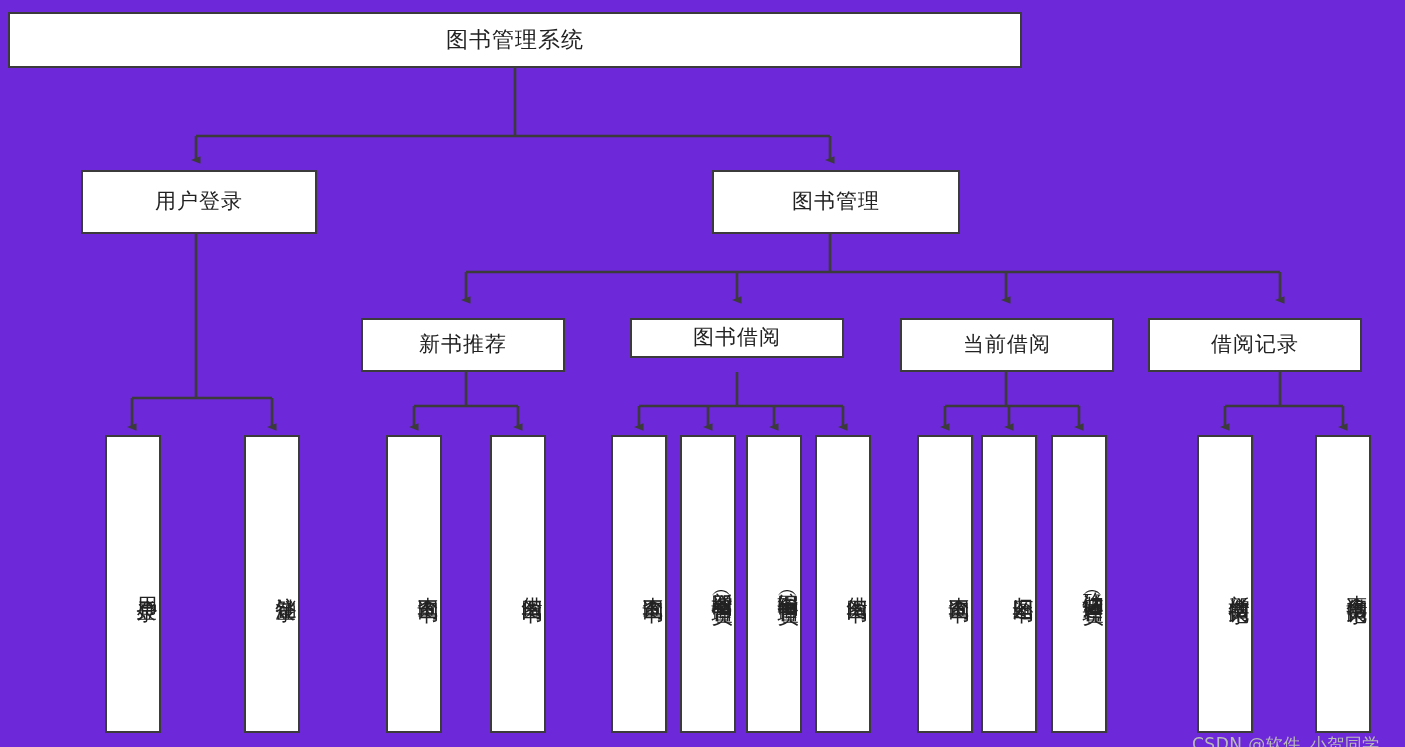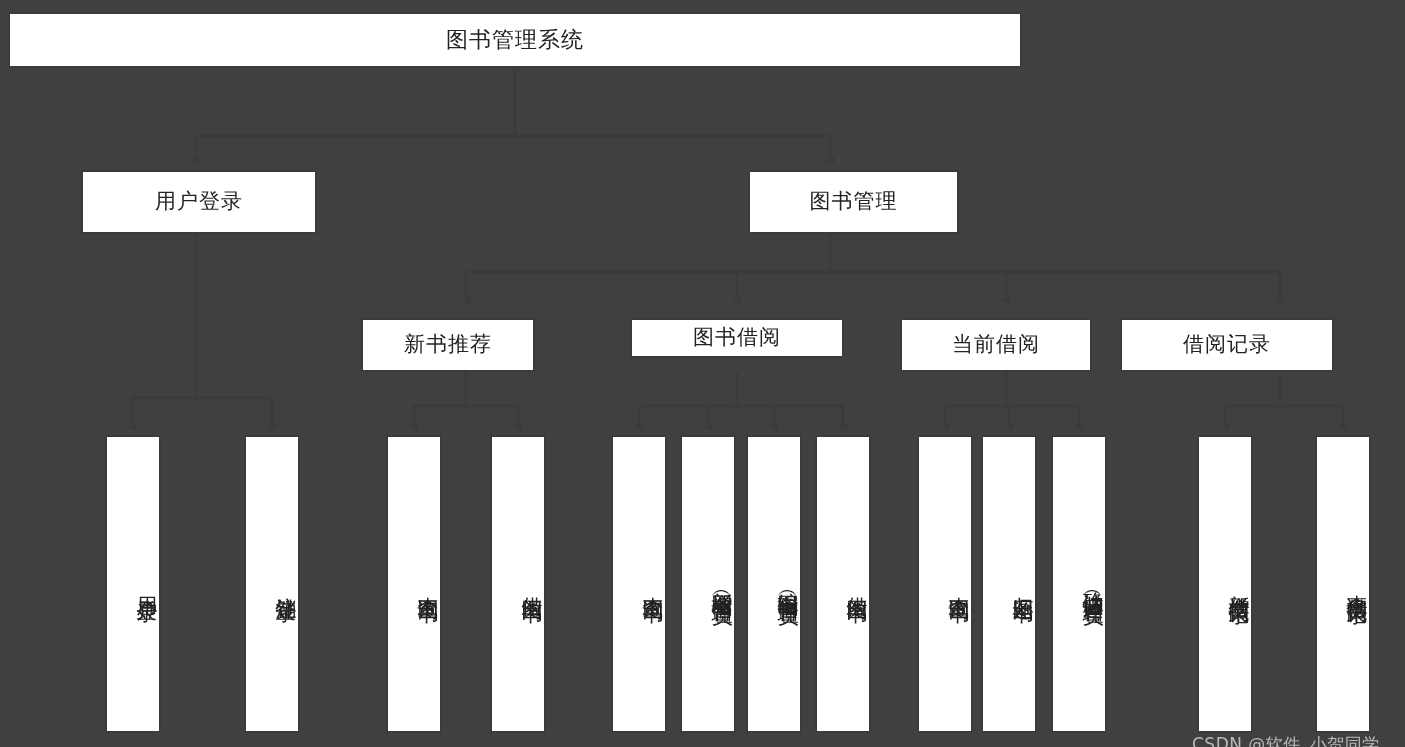--- a/index.html
+++ b/index.html
@@ -7,21 +7,21 @@
     padding: 0;
     background: #ffffff;
   }
   body {
     font-family: "DejaVu Sans", "Liberation Sans", sans-serif;
   }
   #canvas {
     position: relative;
     width: 1405px;
     height: 747px;
-    background: #404040;
+    background: #6d28d9;
     overflow: hidden;
   }
   #edges {
     position: absolute;
     left: 0;
     top: 0;
     width: 1405px;
     height: 747px;
   }
   .node {
@@ -123,34 +123,34 @@
     </g>
   </svg>
 
   <div class="node h root" style="left:8px; top:12px; width:1014px; height:56px;">
     <span class="lbl">图书管理系统</span>
   </div>
 
   <div class="node h" style="left:81px; top:170px; width:236px; height:64px;">
     <span class="lbl">用户登录</span>
   </div>
-  <div class="node h" style="left:712px; top:170px; width:211px; height:64px;margin-left:36px;">
+  <div class="node h" style="left:712px; top:170px; width:248px; height:64px;">
     <span class="lbl">图书管理</span>
   </div>
 
-  <div class="node h" style="left:361px; top:318px; width:174px; height:54px;">
+  <div class="node h" style="left:361px; top:318px; width:204px; height:54px;">
     <span class="lbl">新书推荐</span>
   </div>
   <div class="node h" style="left:630px; top:318px; width:214px; height:40px;">
     <span class="lbl">图书借阅</span>
   </div>
-  <div class="node h" style="left:900px; top:318px; width:192px; height:54px;">
+  <div class="node h" style="left:900px; top:318px; width:214px; height:54px;">
     <span class="lbl">当前借阅</span>
   </div>
-  <div class="node h" style="left:1120px; top:318px; width:214px; height:54px;">
+  <div class="node h" style="left:1148px; top:318px; width:214px; height:54px;">
     <span class="lbl">借阅记录</span>
   </div>
 
   <div class="node v" style="left:105px; top:435px; width:56px; height:298px;">
     <span class="lbl">用户登录</span>
   </div>
   <div class="node v" style="left:244px; top:435px; width:56px; height:298px;">
     <span class="lbl">注销登录</span>
   </div>
 

